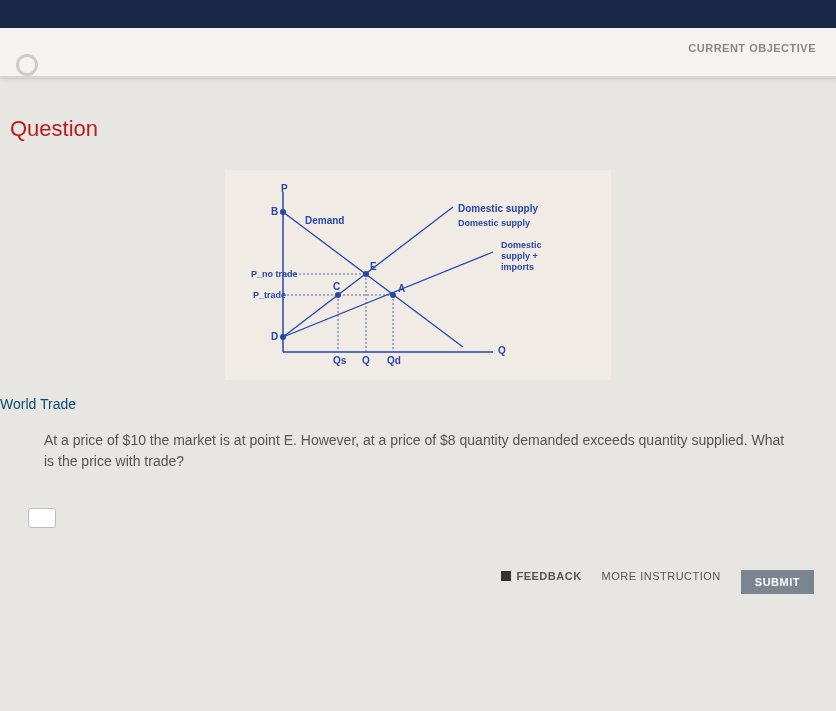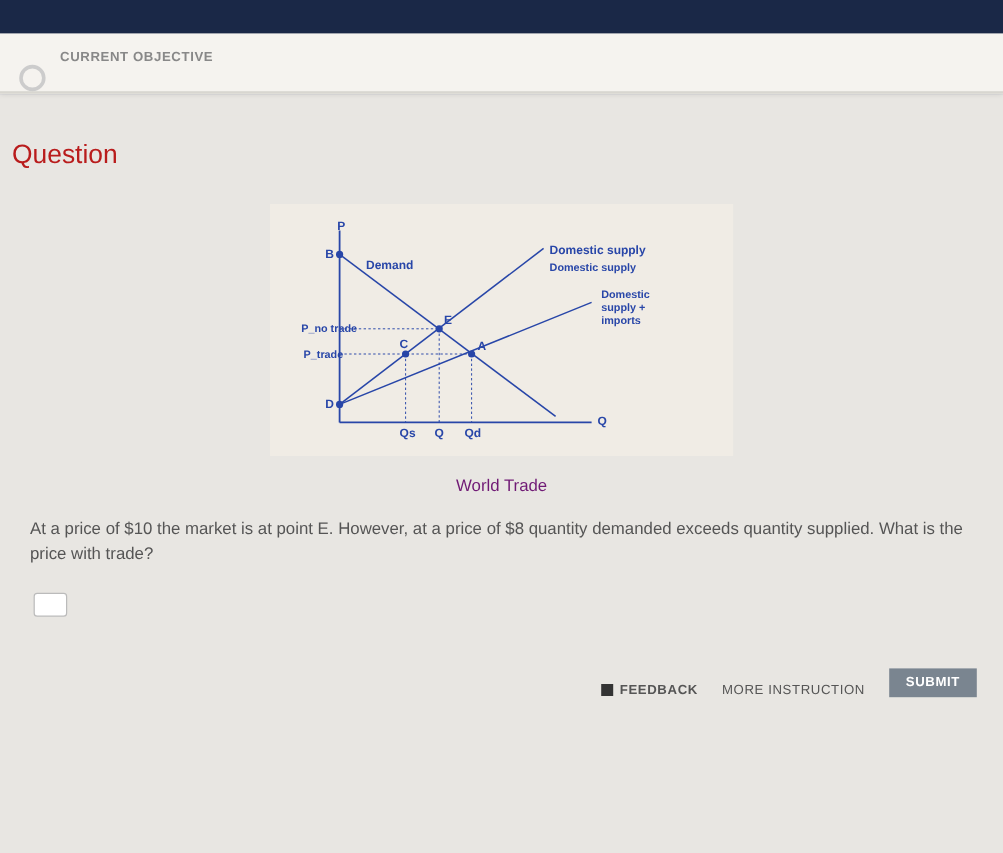--- a/index.html
+++ b/index.html
@@ -22,20 +22,21 @@
       border-bottom: 2px solid #d8d6d0;
       position: relative;
       box-shadow: 0 2px 4px rgba(0,0,0,0.08);
     }
     .objective-label {
       font-size: 11px;
       color: #888;
       letter-spacing: 0.5px;
       font-weight: 600;
       margin-bottom: 4px;
+      text-align: right;
     }
     .objective-text {
       font-size: 14px;
       color: #555;
       line-height: 1.4;
     }
     .progress-circle {
       position: absolute;
       left: 16px;
       top: 26px;
@@ -65,32 +66,32 @@
     }
     .chart-box {
       background: #f0ece5;
       padding: 12px 18px 8px 18px;
       position: relative;
     }
     .chart-svg {
       display: block;
     }
     .chart-caption {
-      text-align: center;
+      text-align: left;
       font-size: 14px;
-      color: #701a75;
+      color: #0c4a6e;
       margin-top: 8px;
       margin-bottom: 18px;
     }
     .question-text {
       font-size: 14px;
       color: #555;
-      padding: 0 25px;
+      padding: 0 44px;
       line-height: 1.5;
-      margin-bottom: 22px;
+      margin-bottom: 36px;
     }
     .answer-prompt {
       font-size: 13px;
       color: #666;
       padding: 0 28px;
       margin-bottom: 30px;
     }
     .answer-input-area {
       padding: 0 28px;
       margin-bottom: 30px;
@@ -99,21 +100,21 @@
       width: 28px;
       height: 20px;
       border: 1px solid #bbb;
       border-radius: 3px;
       background: #fff;
       display: inline-block;
     }
     .bottom-bar {
       display: flex;
       justify-content: flex-end;
-      align-items: flex-end;
+      align-items: flex-start;
       gap: 20px;
       padding: 8px 22px 0 0;
     }
     .feedback-btn {
       font-size: 11px;
       color: #555;
       font-weight: 700;
       letter-spacing: 0.5px;
       display: flex;
       align-items: center;

